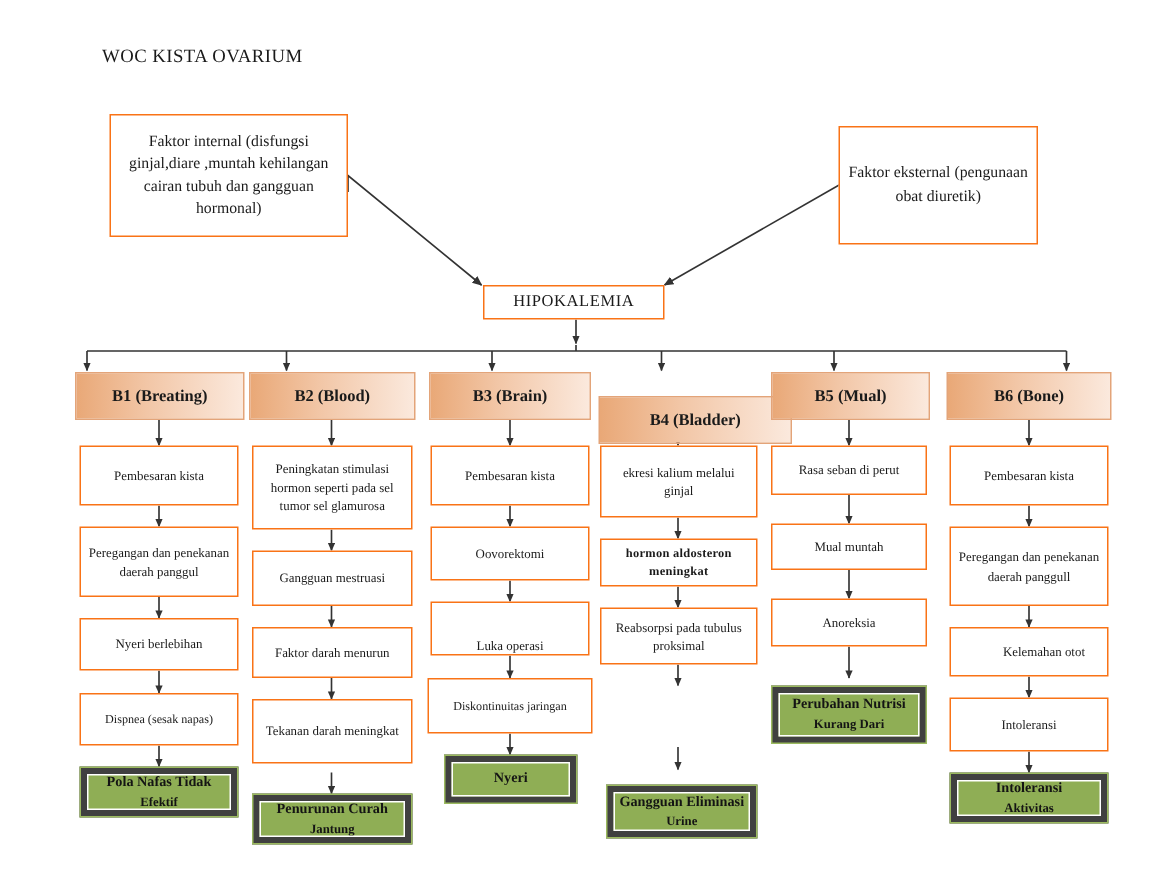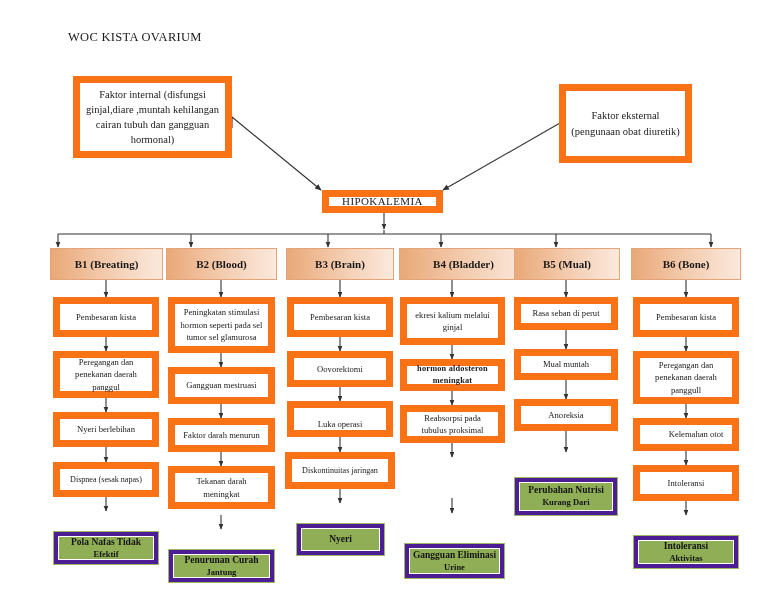--- a/index.html
+++ b/index.html
@@ -28,21 +28,21 @@
     letter-spacing: .3px;
     color: #1a1a1a;
     font-family: "Liberation Serif", serif;
     white-space: nowrap;
   }
 
   
   .box {
     position: absolute;
     box-sizing: border-box;
-    border: 7px solid #f97316;
+    border: 1px solid #f97316;
     background: #ffffff;
     color: #1a1a1a;
     display: flex;
     align-items: center;
     justify-content: center;
     text-align: center;
     line-height: 1.45;
     font-family: "Liberation Serif", serif;
   }
   .box .txt { padding: 0 4px; display: block; width: 100%; }
@@ -69,25 +69,24 @@
     font-size: 11px;
     color: #1a1a1a;
     text-align: center;
     font-family: "Liberation Serif", serif;
   }
 
   
   .green {
     position: absolute;
     box-sizing: border-box;
-    background: #4c1d95;
+    background: #404040;
     border: 1px solid #9BBA5F;
     padding: 4px;
     display: flex;
-    margin-top: 20px;
   }
   .green .inner {
     flex: 1;
     border: 1.3px solid #ffffff;
     background: #8FAE55;
     display: flex;
     flex-direction: column;
     align-items: center;
     justify-content: center;
     text-align: center;
@@ -196,21 +195,21 @@
 
   <div class="hdr" style="left:50px; top:248px; width:113px; height:32px;">
     <span>B1 (Breating)</span>
   </div>
   <div class="hdr" style="left:166px; top:248px; width:111px; height:32px;">
     <span>B2 (Blood)</span>
   </div>
   <div class="hdr" style="left:286px; top:248px; width:108px; height:32px;">
     <span>B3 (Brain)</span>
   </div>
-  <div class="hdr" style="left:399px; top:248px; width:129px; height:32px;">
+  <div class="hdr" style="left:399px; top:264px; width:129px; height:32px;">
     <span>B4 (Bladder)</span>
   </div>
   <div class="hdr" style="left:514px; top:248px; width:106px; height:32px;">
     <span>B5 (Mual)</span>
   </div>
   <div class="hdr" style="left:631px; top:248px; width:110px; height:32px;">
     <span>B6 (Bone)</span>
   </div>
 
   <div class="box chain" style="left:53px; top:297px; width:106px; height:40px;">

